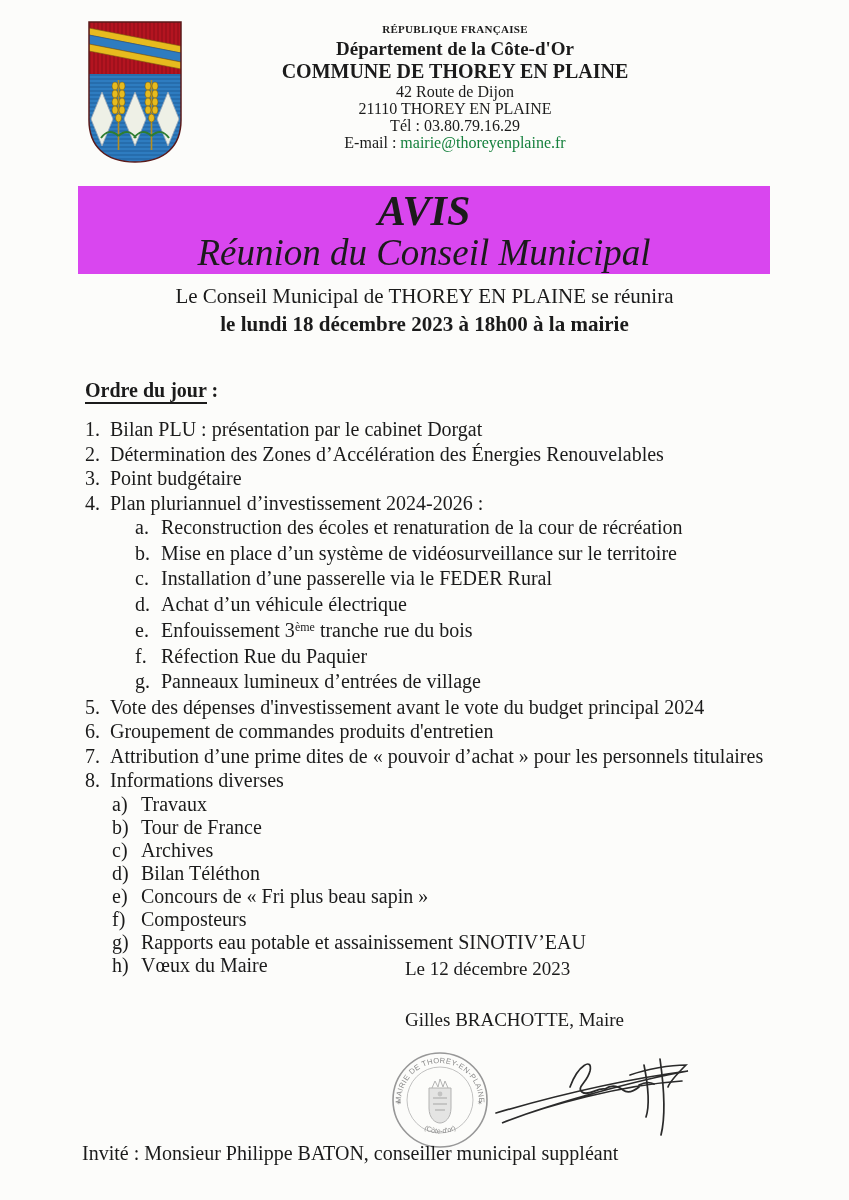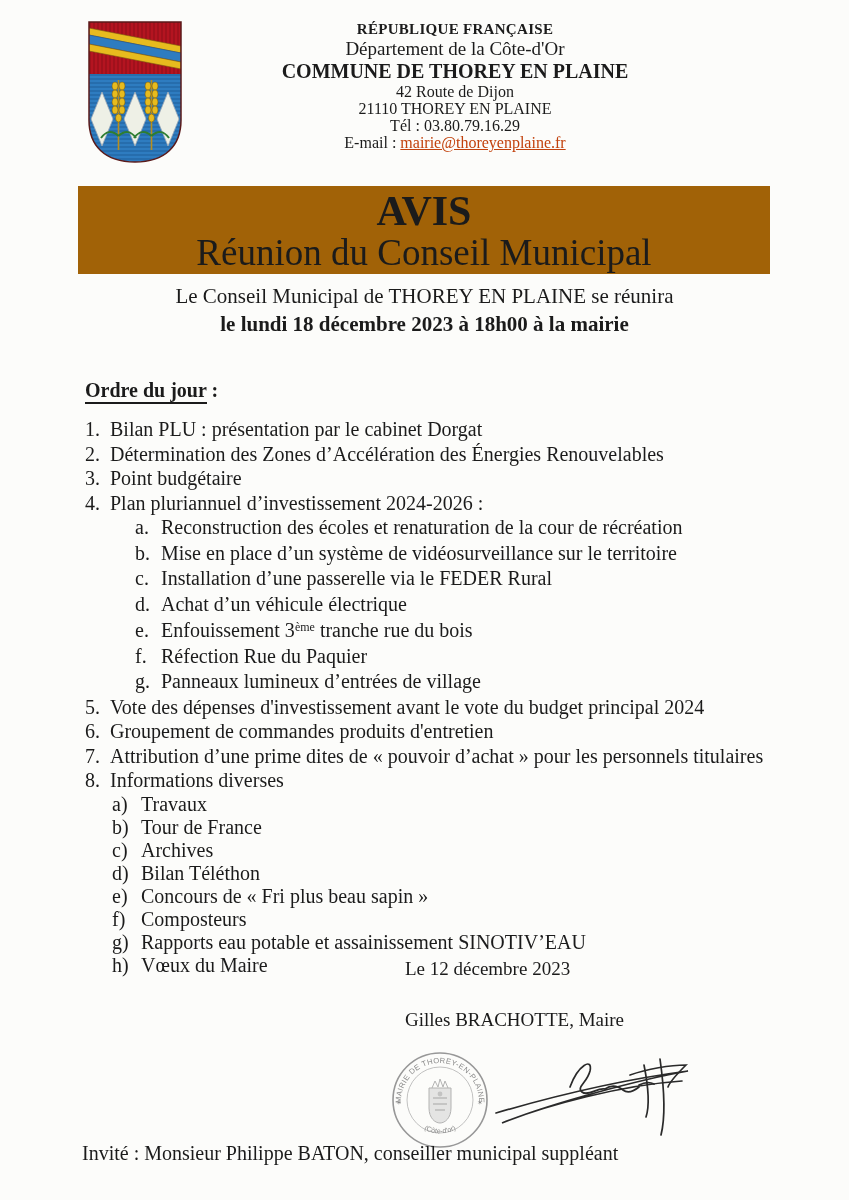--- a/index.html
+++ b/index.html
@@ -4,27 +4,27 @@
 <style>
   html,body{margin:0;padding:0;background:#e8e8e8;}
   .page{
     position:relative;width:849px;height:1200px;margin:0 auto;
     background:#fcfcfa;color:#1b1b1b;overflow:hidden;
     font-family:"Liberation Serif","DejaVu Serif",serif;
   }
   
   .coat{position:absolute;left:85px;top:18px;width:100px;height:148px;}
   .header-text{position:absolute;left:230px;top:20px;width:450px;text-align:center;}
-  .hl-republic{font-size:15px;font-weight:bold;line-height:18px;letter-spacing:.3px;}
-  .hl-dept{font-size:19px;font-weight:normal;line-height:22px;}
+  .hl-republic{font-size:11px;font-weight:bold;line-height:18px;letter-spacing:.3px;}
+  .hl-dept{font-size:19px;font-weight:bold;line-height:22px;}
   .hl-commune{font-size:20px;font-weight:bold;line-height:23px;}
   .hl-small{font-size:16px;line-height:17px;}
-  .email-link{color:#c2410c;text-decoration:underline;cursor:pointer;}
-  
-  .banner{position:absolute;left:78px;top:186px;width:692px;height:88px;background:#a16207;text-align:center;}
+  .email-link{color:#15803d;cursor:pointer;}
+  
+  .banner{position:absolute;left:78px;top:186px;width:692px;height:88px;background:#d946ef;text-align:center;font-style:italic;}
   .banner-title{font-size:42px;font-weight:bold;line-height:46px;padding-top:2px;}
   .banner-subtitle{font-size:37px;line-height:38px;}
   
   .intro{position:absolute;left:0;top:283px;width:849px;text-align:center;}
   .intro-line1{font-size:21px;line-height:26px;}
   .intro-line2{font-size:21px;font-weight:bold;line-height:26px;margin-top:2px;}
   
   .content{position:absolute;left:85px;top:378px;width:692px;}
   .ordre{font-size:20px;font-weight:bold;line-height:25px;margin-bottom:14px;}
   .ordre .u{border-bottom:2px solid #1b1b1b;padding-bottom:1px;}

